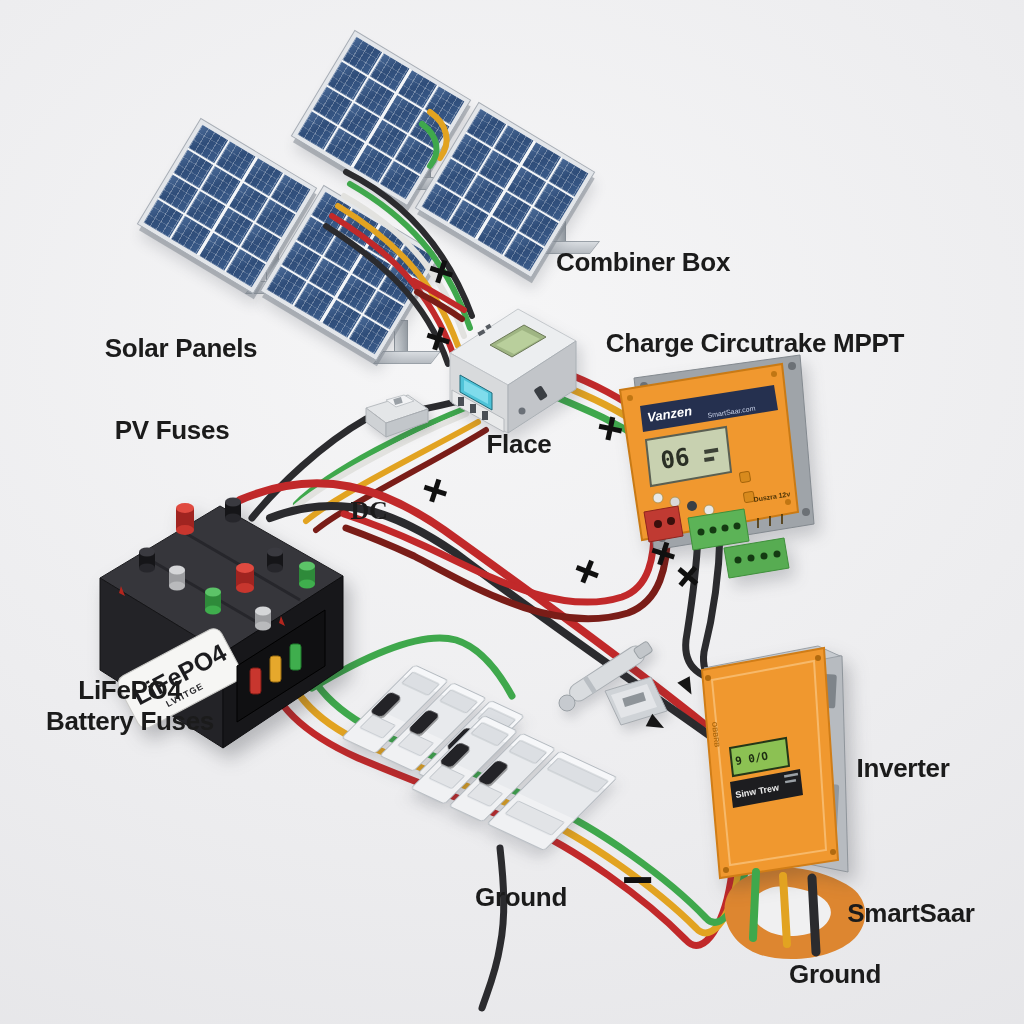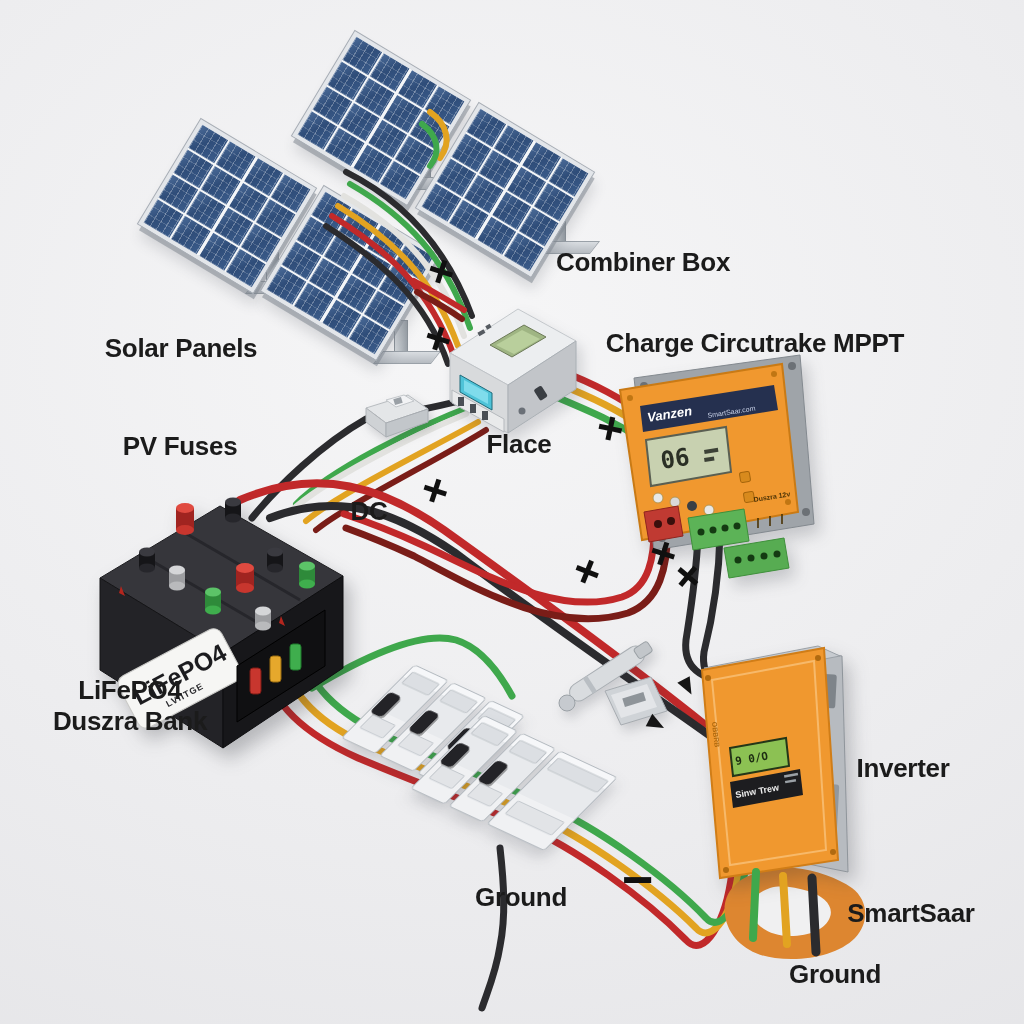--- a/index.html
+++ b/index.html
@@ -379,26 +379,26 @@
 
   <svg class="abs" width="200" height="180" viewBox="0 0 200 180" style="left:700px;top:850px;" fill="none" stroke-linecap="round">
     <path d="M 56,22 L 53,88" stroke="#3fa84c" stroke-width="8"></path>
     <path d="M 83,26 L 87,94" stroke="#e2a321" stroke-width="8"></path>
     <path d="M 112,28 L 116,102" stroke="#2b2b2e" stroke-width="9"></path>
   </svg>
 
   <div class="lbl" style="left:643px;top:262px;">Combiner Box</div>
   <div class="lbl" style="left:181px;top:348px;">Solar Panels</div>
   <div class="lbl" style="left:755px;top:343px;">Charge Circutrake MPPT</div>
-  <div class="lbl" style="left:172px;top:446px;margin-left:8px;">PV Fuses</div>
+  <div class="lbl" style="left:172px;top:430px;">PV Fuses</div>
   <div class="lbl" style="left:519px;top:416px;margin-top:28px;">Flace</div>
-  <div class="lbl" style="left:369px;top:511px;">DC</div>
+  <div class="lbl" style="left:369px;top:511px;font-family:Liberation Serif, serif;">DC</div>
   <div class="lbl lbl2" style="left:130px;top:706px;">
     <span>LiFePO4</span><br>
-    <span>Duszra Bank</span>
+    <span>Battery Fuses</span>
   </div>
   <div class="lbl" style="left:521px;top:897px;">Ground</div>
   <div class="lbl" style="left:903px;top:768px;">Inverter</div>
   <div class="lbl" style="left:911px;top:913px;">SmartSaar</div>
   <div class="lbl" style="left:835px;top:974px;">Ground</div>
 
   <div class="sym plus" style="left:428px;top:248px;transform:rotate(18deg);">+</div>
   <div class="sym plus" style="left:425px;top:315px;transform:rotate(18deg);">+</div>
   <div class="sym plus" style="left:597px;top:405px;transform:rotate(12deg);">+</div>
   <div class="sym plus" style="left:422px;top:467px;transform:rotate(18deg);">+</div>

